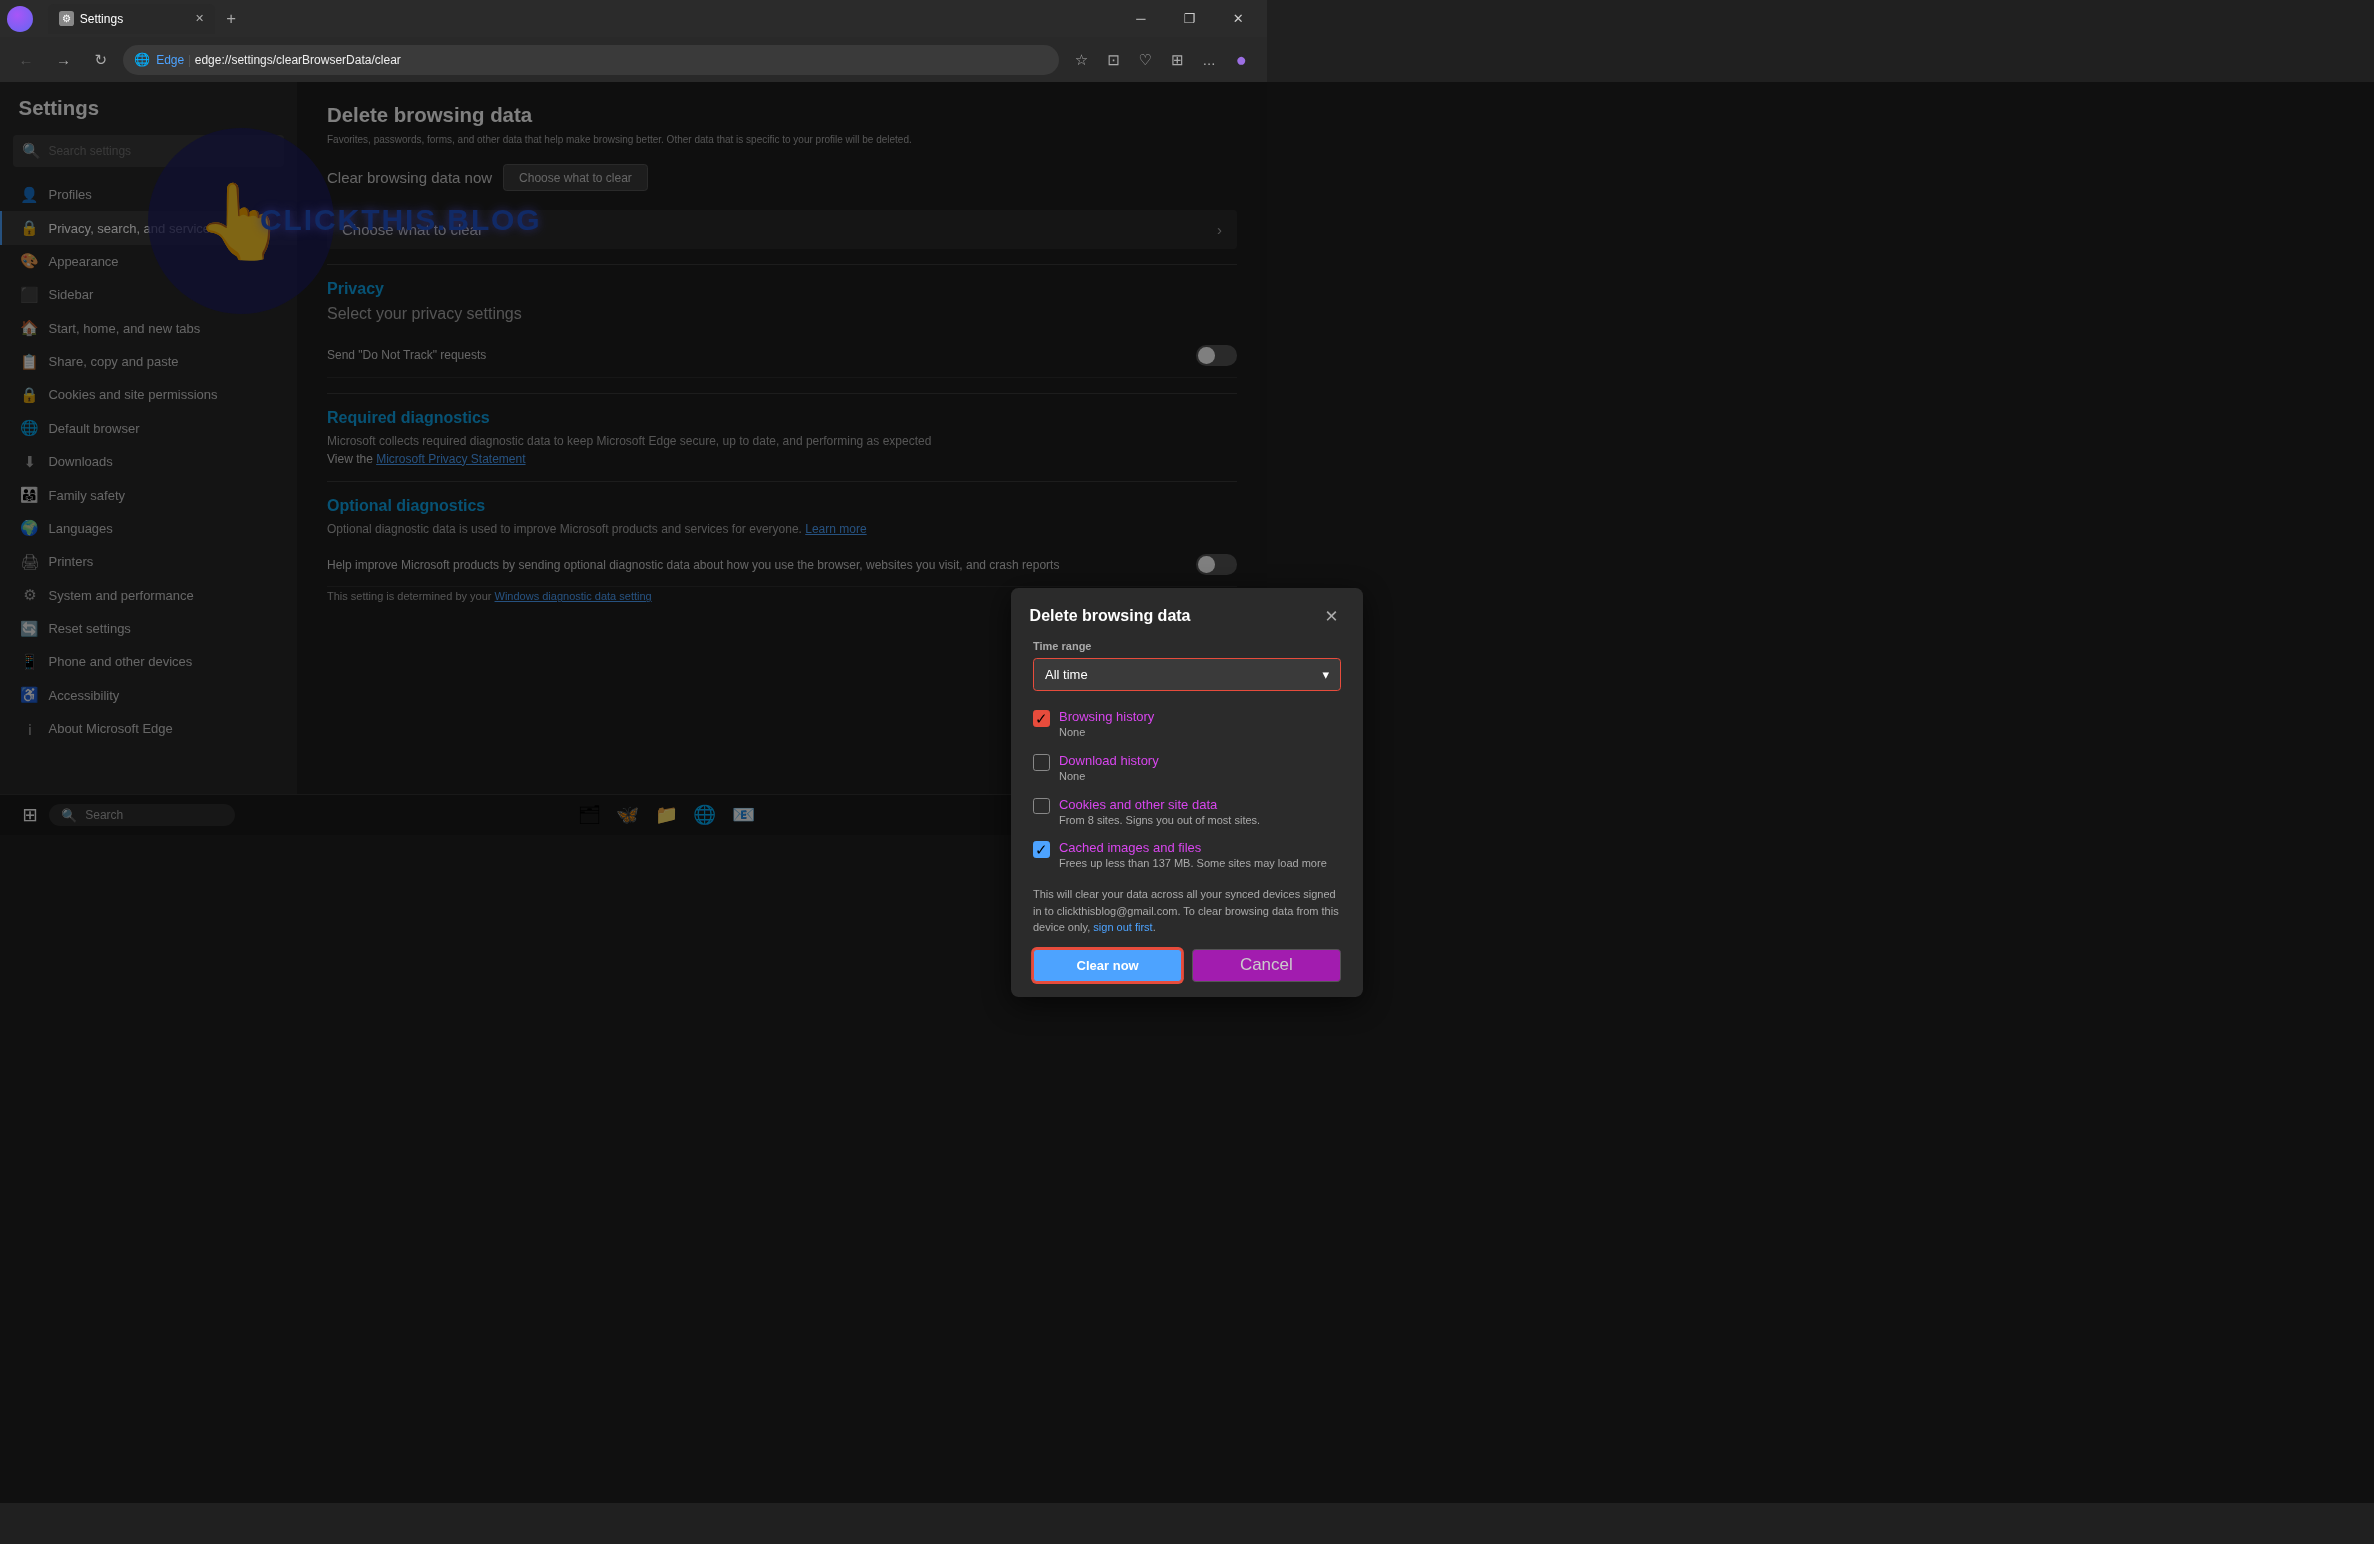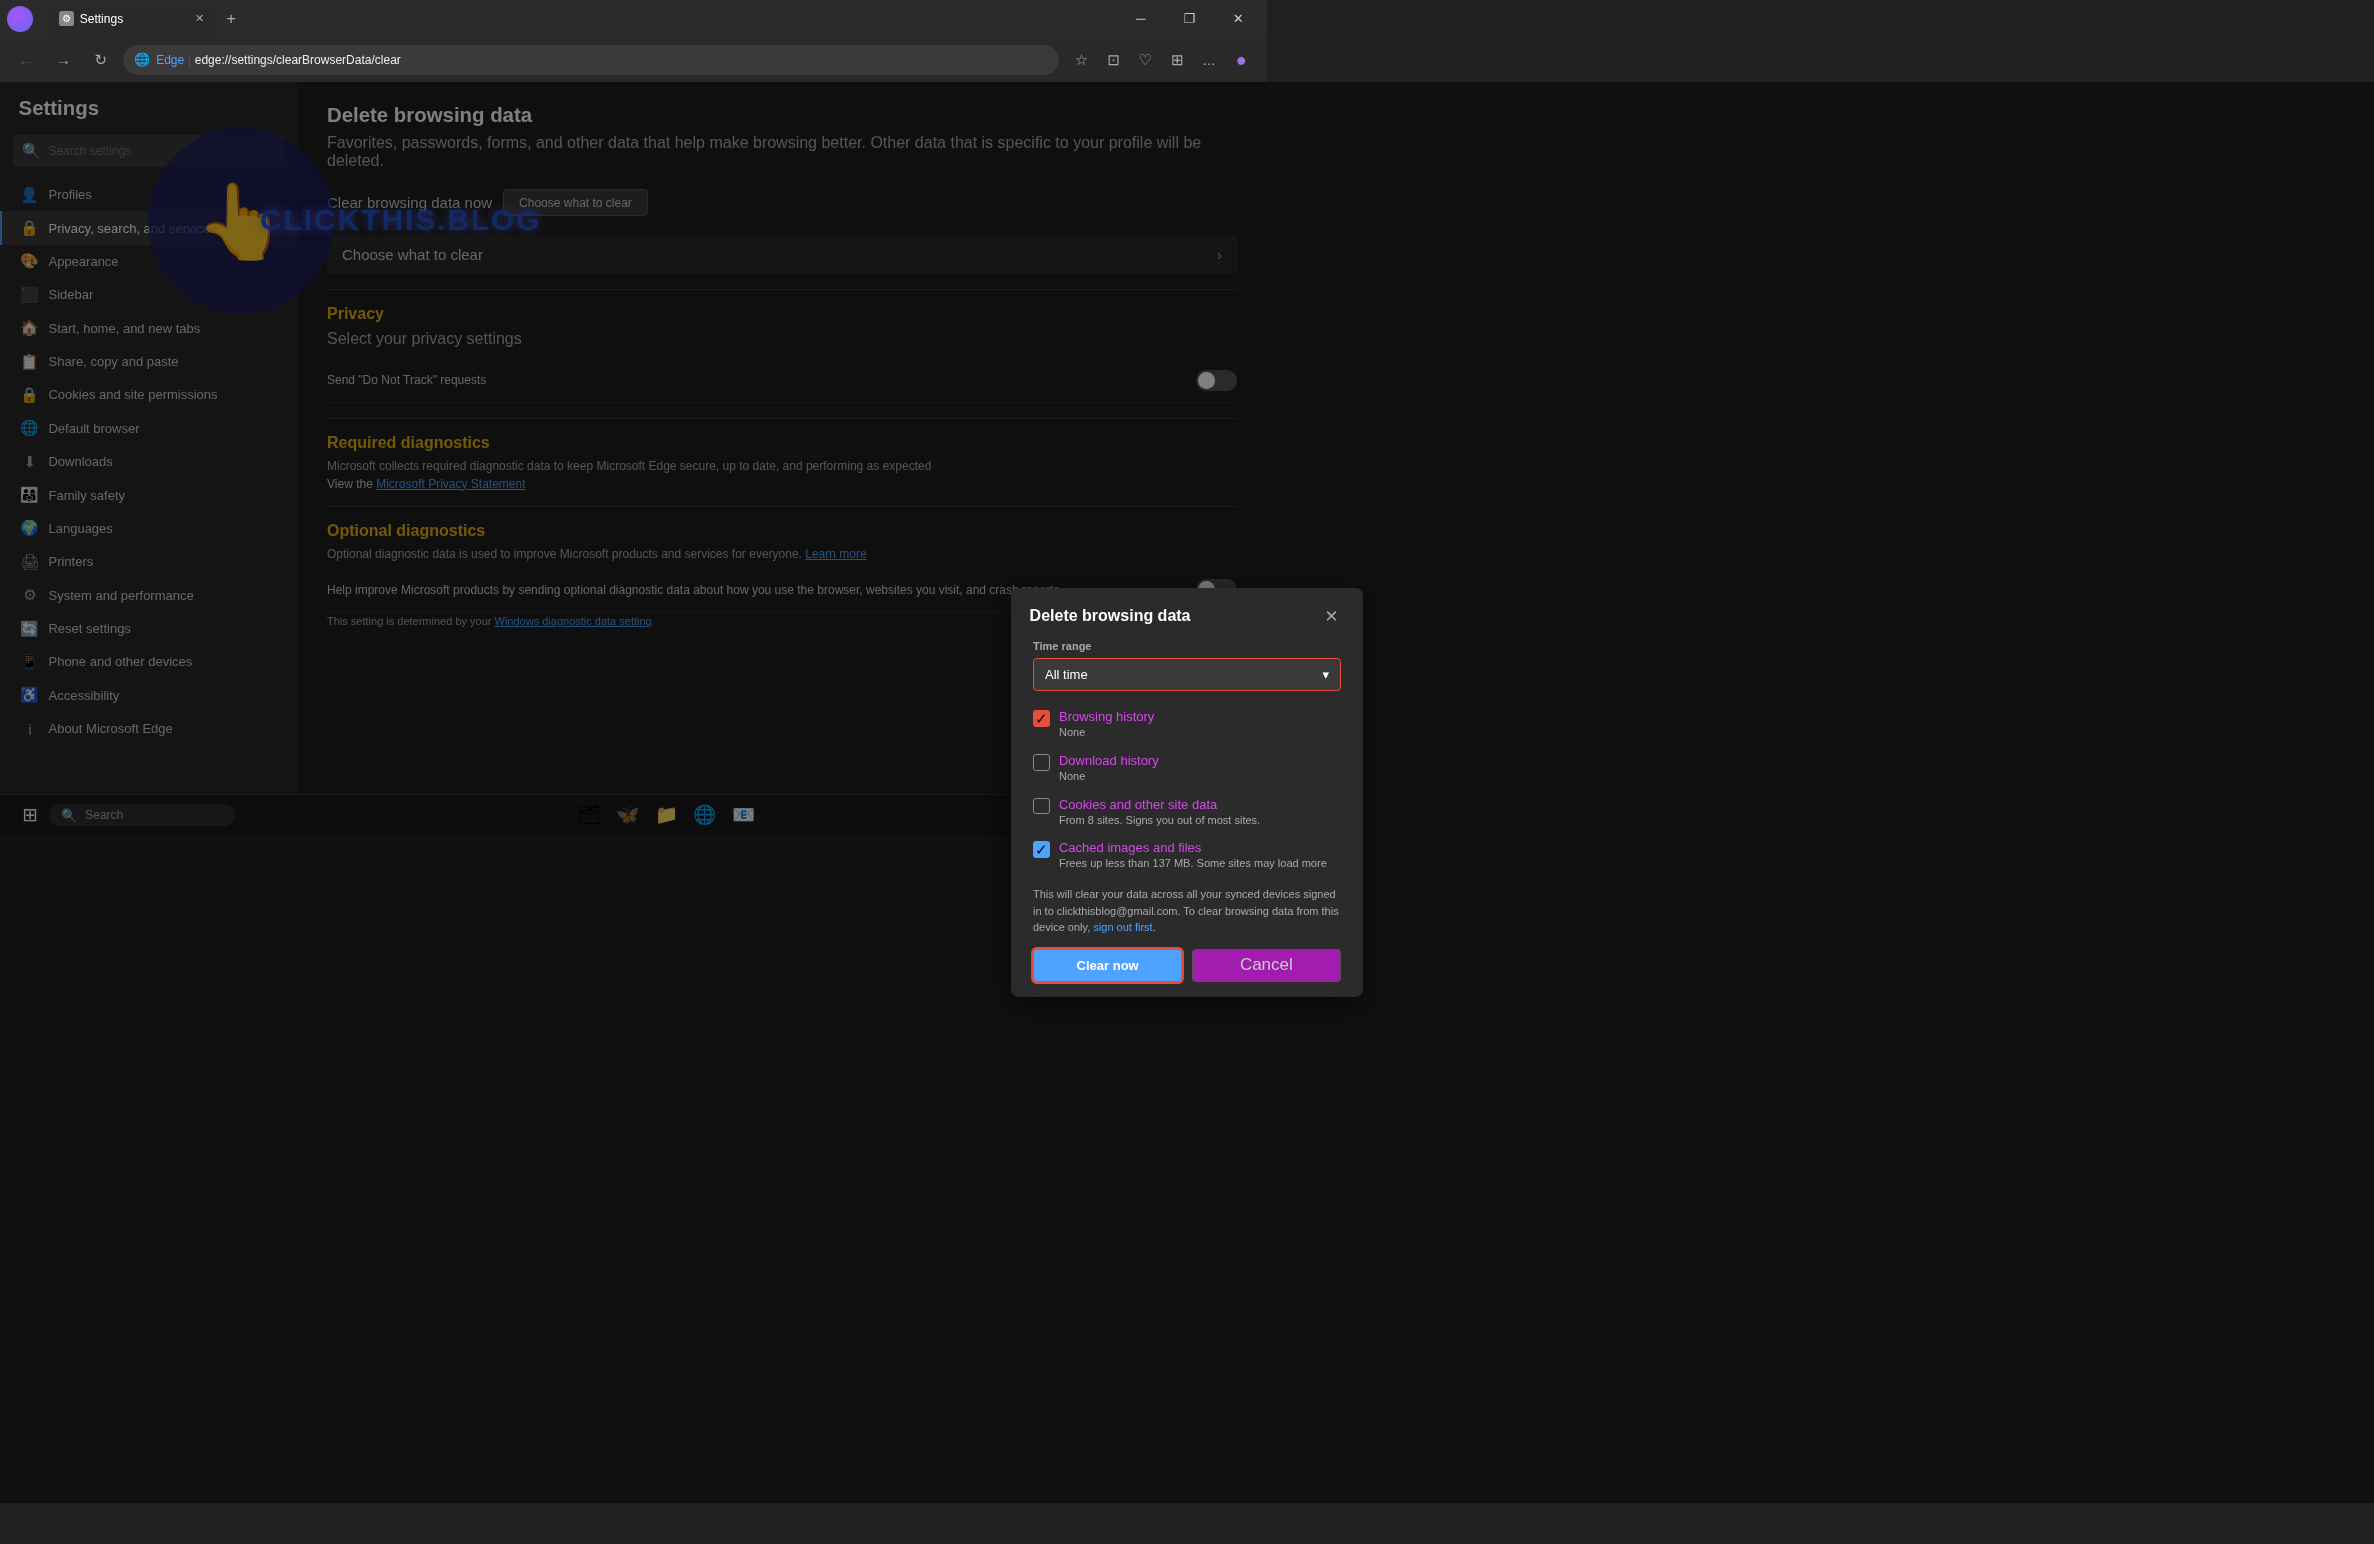--- a/index.html
+++ b/index.html
@@ -178,21 +178,21 @@
       background: #1f1f1f;
       color: #ccc;
     }
     .page-title {
       font-size: 20.4px;
       font-weight: 600;
       color: #fff;
       margin-bottom: 7.4px;
     }
     .page-subtitle {
-      font-size: 16px;
+      font-size: 10px;
       color: #aaa;
       margin-bottom: 18.6px;
     }
     .clear-now-row {
       display: flex;
       align-items: center;
       gap: 11px;
       margin-bottom: 18.6px;
     }
     .choose-what-btn {
@@ -205,21 +205,21 @@
       cursor: pointer;
     }
     .section-divider {
       border: none;
       border-top: 0.9px solid #3a3a3a;
       margin: 15px 0;
     }
     .section-header {
       font-size: 16px;
       font-weight: 600;
-      color: #eab308;
+      color: #0ea5e9;
       margin-bottom: 7.4px;
     }
     .setting-row {
       display: flex;
       align-items: center;
       justify-content: space-between;
       padding: 11px 0;
       border-bottom: 0.9px solid #2e2e2e;
     }
     .setting-label { font-size: 12px; color: #ccc; flex: 1; }

